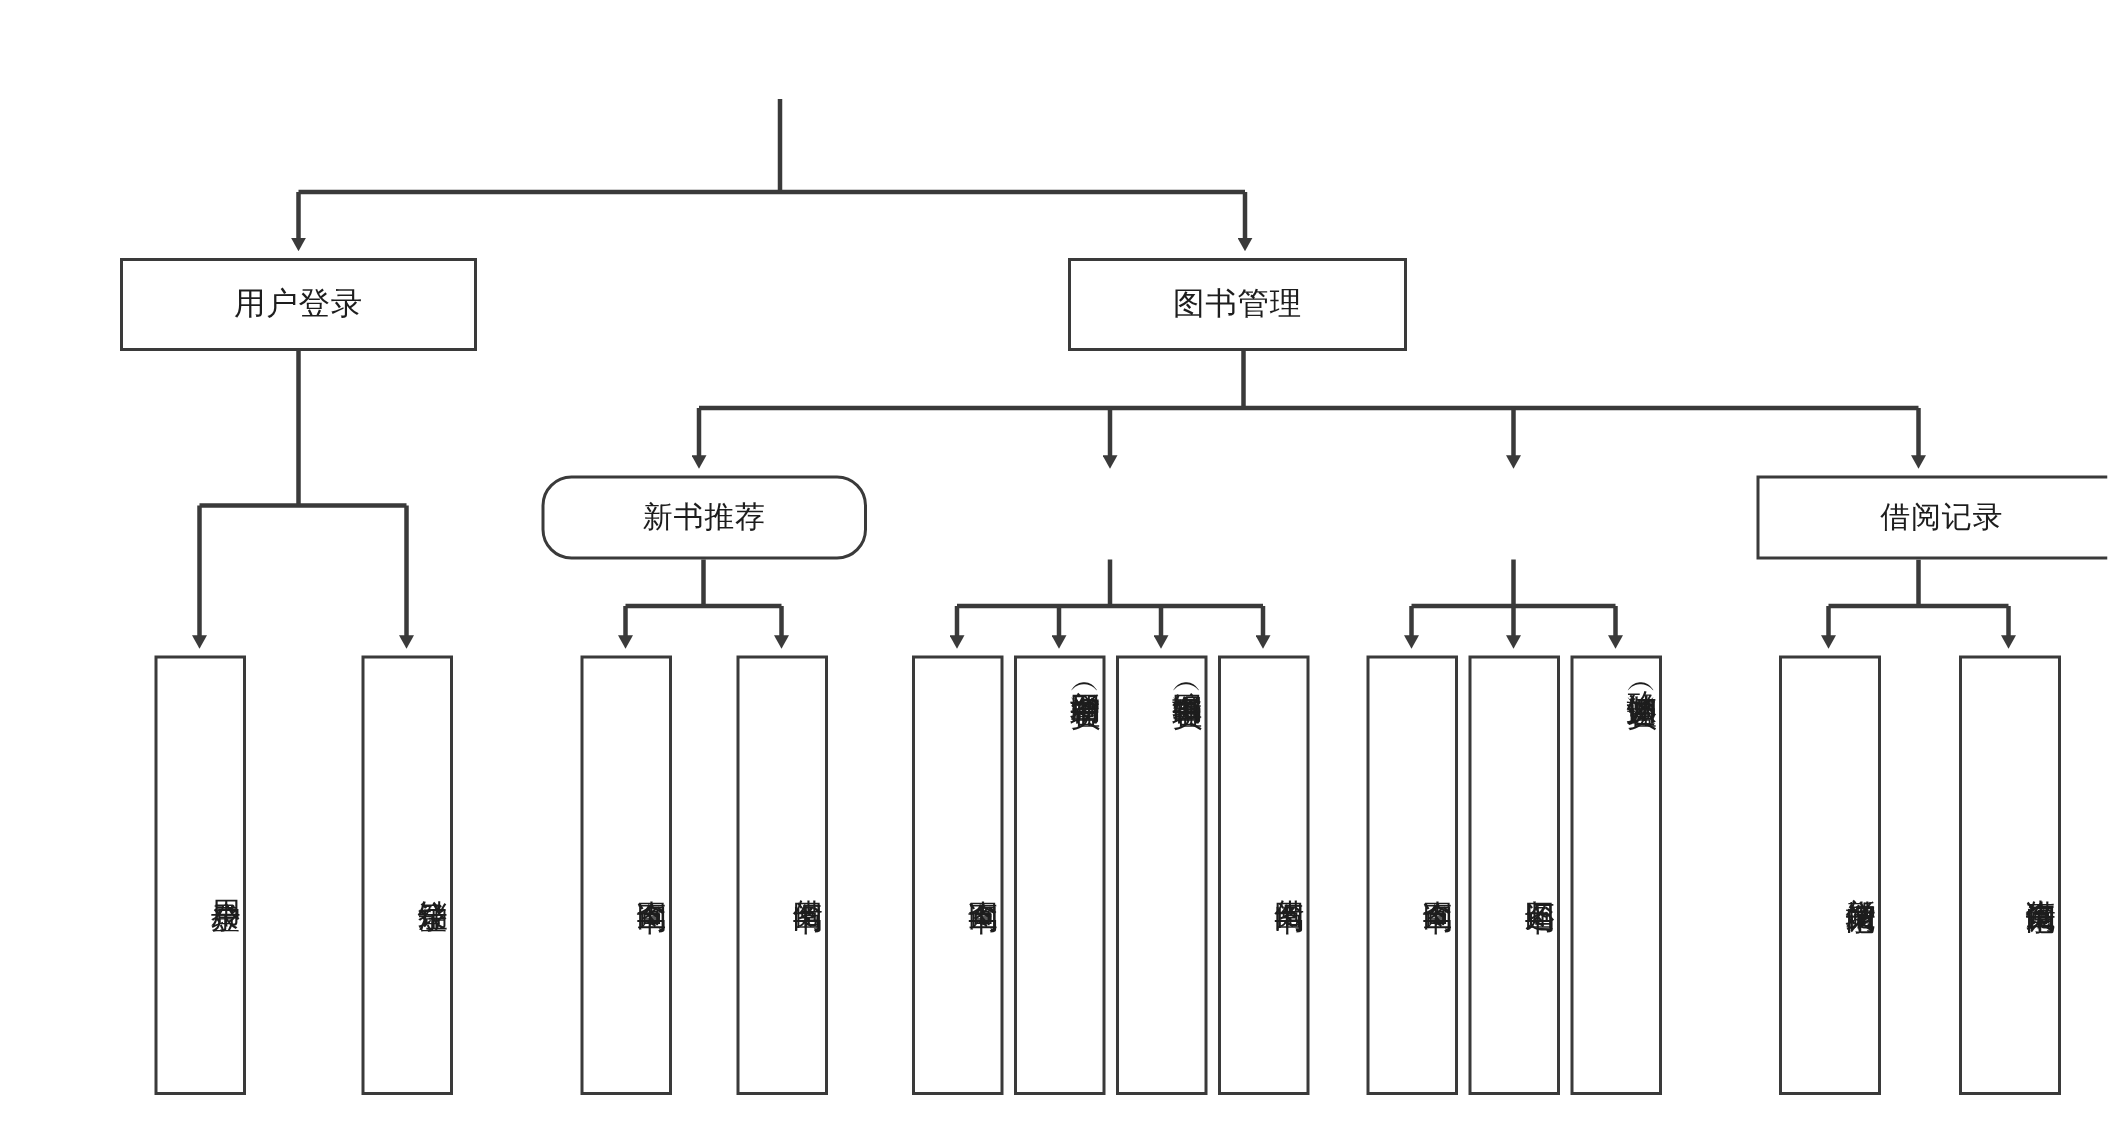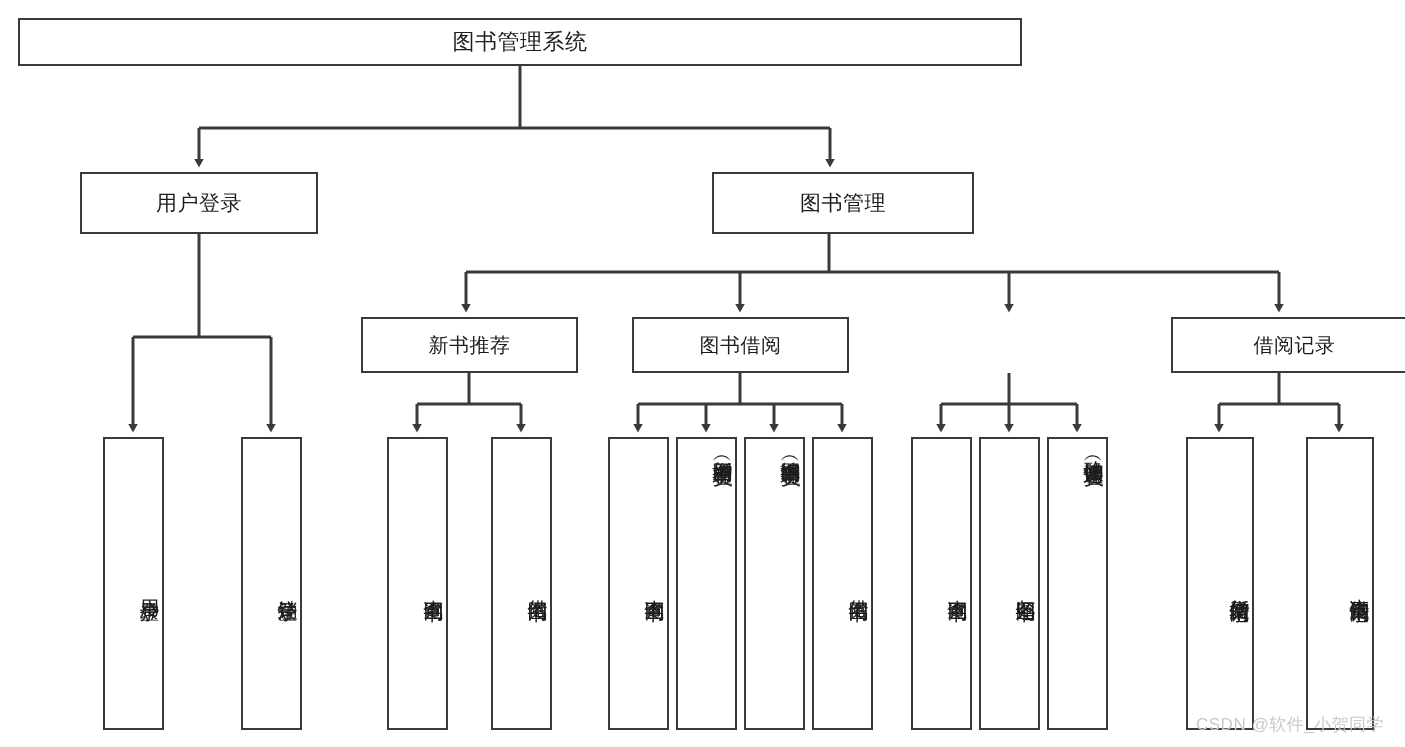--- a/index.html
+++ b/index.html
@@ -115,42 +115,39 @@
       <path d="M1009,404 L1009,425" marker-end="url(#arrow)"></path>
       <path d="M1077,404 L1077,425" marker-end="url(#arrow)"></path>
 
       <path d="M1279,373 L1279,404"></path>
       <path d="M1219,404 L1339,404"></path>
       <path d="M1219,404 L1219,425" marker-end="url(#arrow)"></path>
       <path d="M1339,404 L1339,425" marker-end="url(#arrow)"></path>
     </g>
   </svg>
 
-  <div class="node root" style="left:18px; top:18px; width:1004px; height:48px;">图书管理系统</div>
 
   <div class="node level1" style="left:80px; top:172px; width:238px; height:62px;">用户登录</div>
-  <div class="node level1" style="left:712px; top:172px; width:262px; height:62px;">图书管理</div>
+  <div class="node level1" style="left:712px; top:172px; width:226px; height:62px;">图书管理</div>
 
-  <div class="node level2" style="left:361px; top:317px; width:217px; height:56px;">新书推荐</div>
-  <div class="node level2" style="left:632px; top:317px; width:217px; height:56px;">图书借阅</div>
+  <div class="node level2" style="left:361px; top:317px; width:217px; height:56px;border-radius:20px;">新书推荐</div>
   <div class="node level2" style="left:1171px; top:317px; width:247px; height:56px;">借阅记录</div>
 
   <div class="node leaf" style="left:103px; top:437px; width:61px; height:293px;">用户登录</div>
   <div class="node leaf" style="left:241px; top:437px; width:61px; height:293px;">注销登录</div>
 
   <div class="node leaf" style="left:387px; top:437px; width:61px; height:293px;">查询图书</div>
   <div class="node leaf" style="left:491px; top:437px; width:61px; height:293px;">借阅图书</div>
 
   <div class="node leaf" style="left:608px; top:437px; width:61px; height:293px;">查询图书</div>
   <div class="node leaf tall-text" style="left:676px; top:437px; width:61px; height:293px;">新增图书（管理员）</div>
   <div class="node leaf tall-text" style="left:744px; top:437px; width:61px; height:293px;">编辑图书（管理员）</div>
   <div class="node leaf" style="left:812px; top:437px; width:61px; height:293px;">借阅图书</div>
 
   <div class="node leaf" style="left:911px; top:437px; width:61px; height:293px;">查询图书</div>
   <div class="node leaf" style="left:979px; top:437px; width:61px; height:293px;">归还图书</div>
   <div class="node leaf tall-text" style="left:1047px; top:437px; width:61px; height:293px;">确认归还（管理员）</div>
 
   <div class="node leaf" style="left:1186px; top:437px; width:68px; height:293px;">新增借阅记录</div>
   <div class="node leaf" style="left:1306px; top:437px; width:68px; height:293px;">查询借阅记录</div>
 
-  <div class="watermark" style="left:1196px; top:713px;">CSDN @软件_小贺同学</div>
 
 </div>
 
 </body></html>

